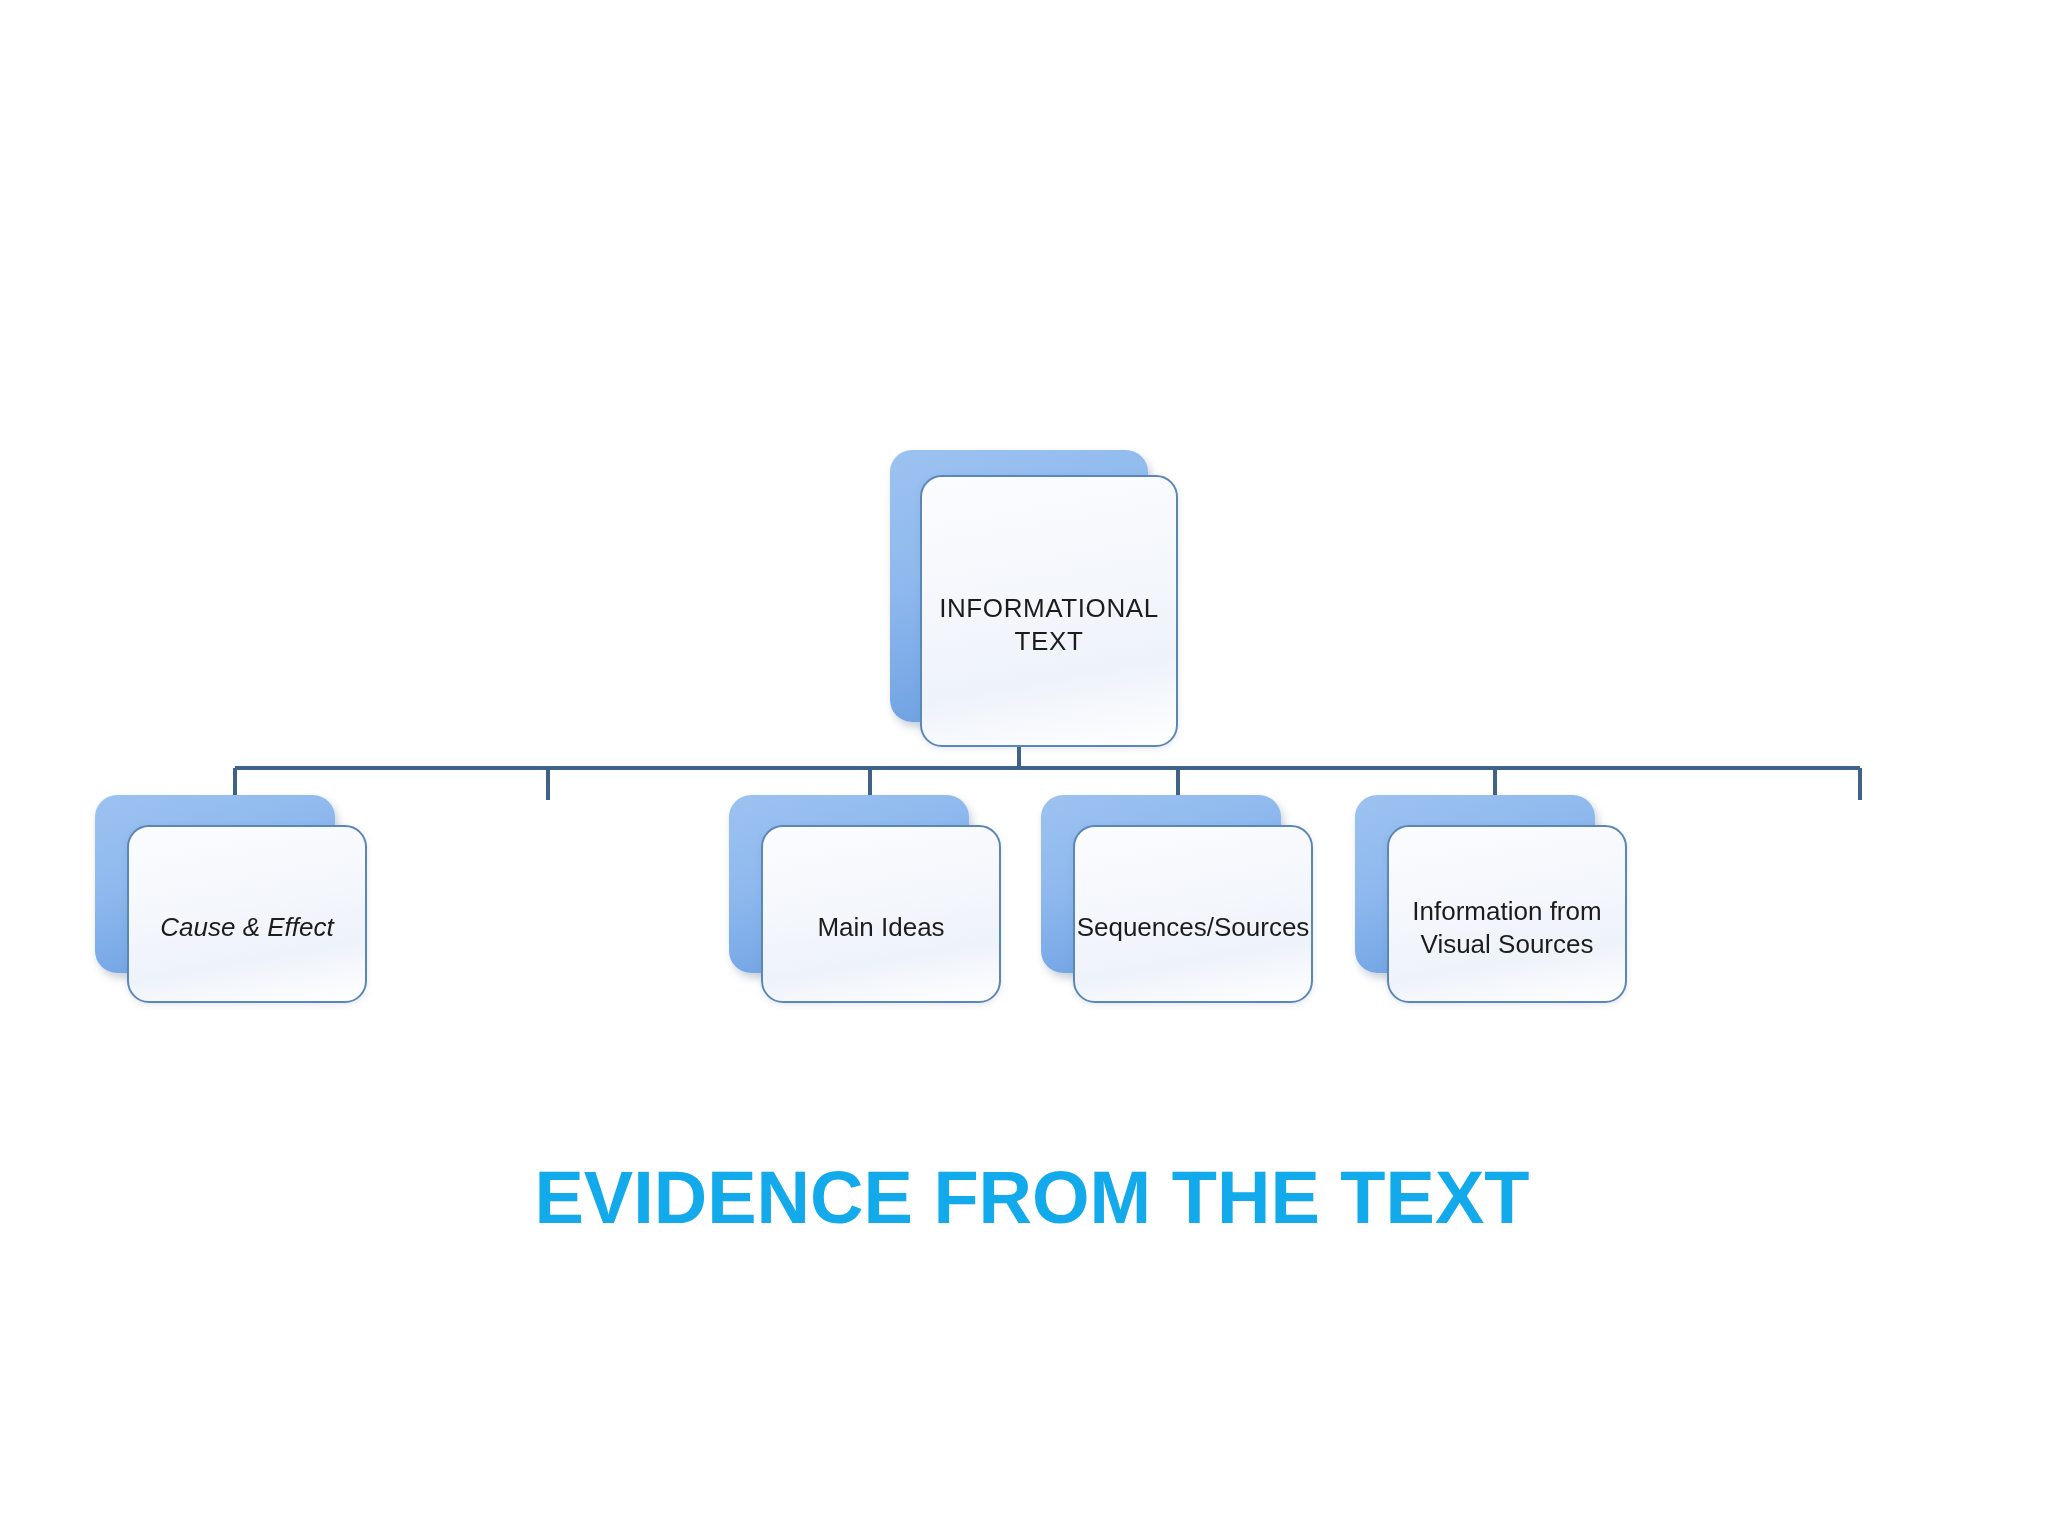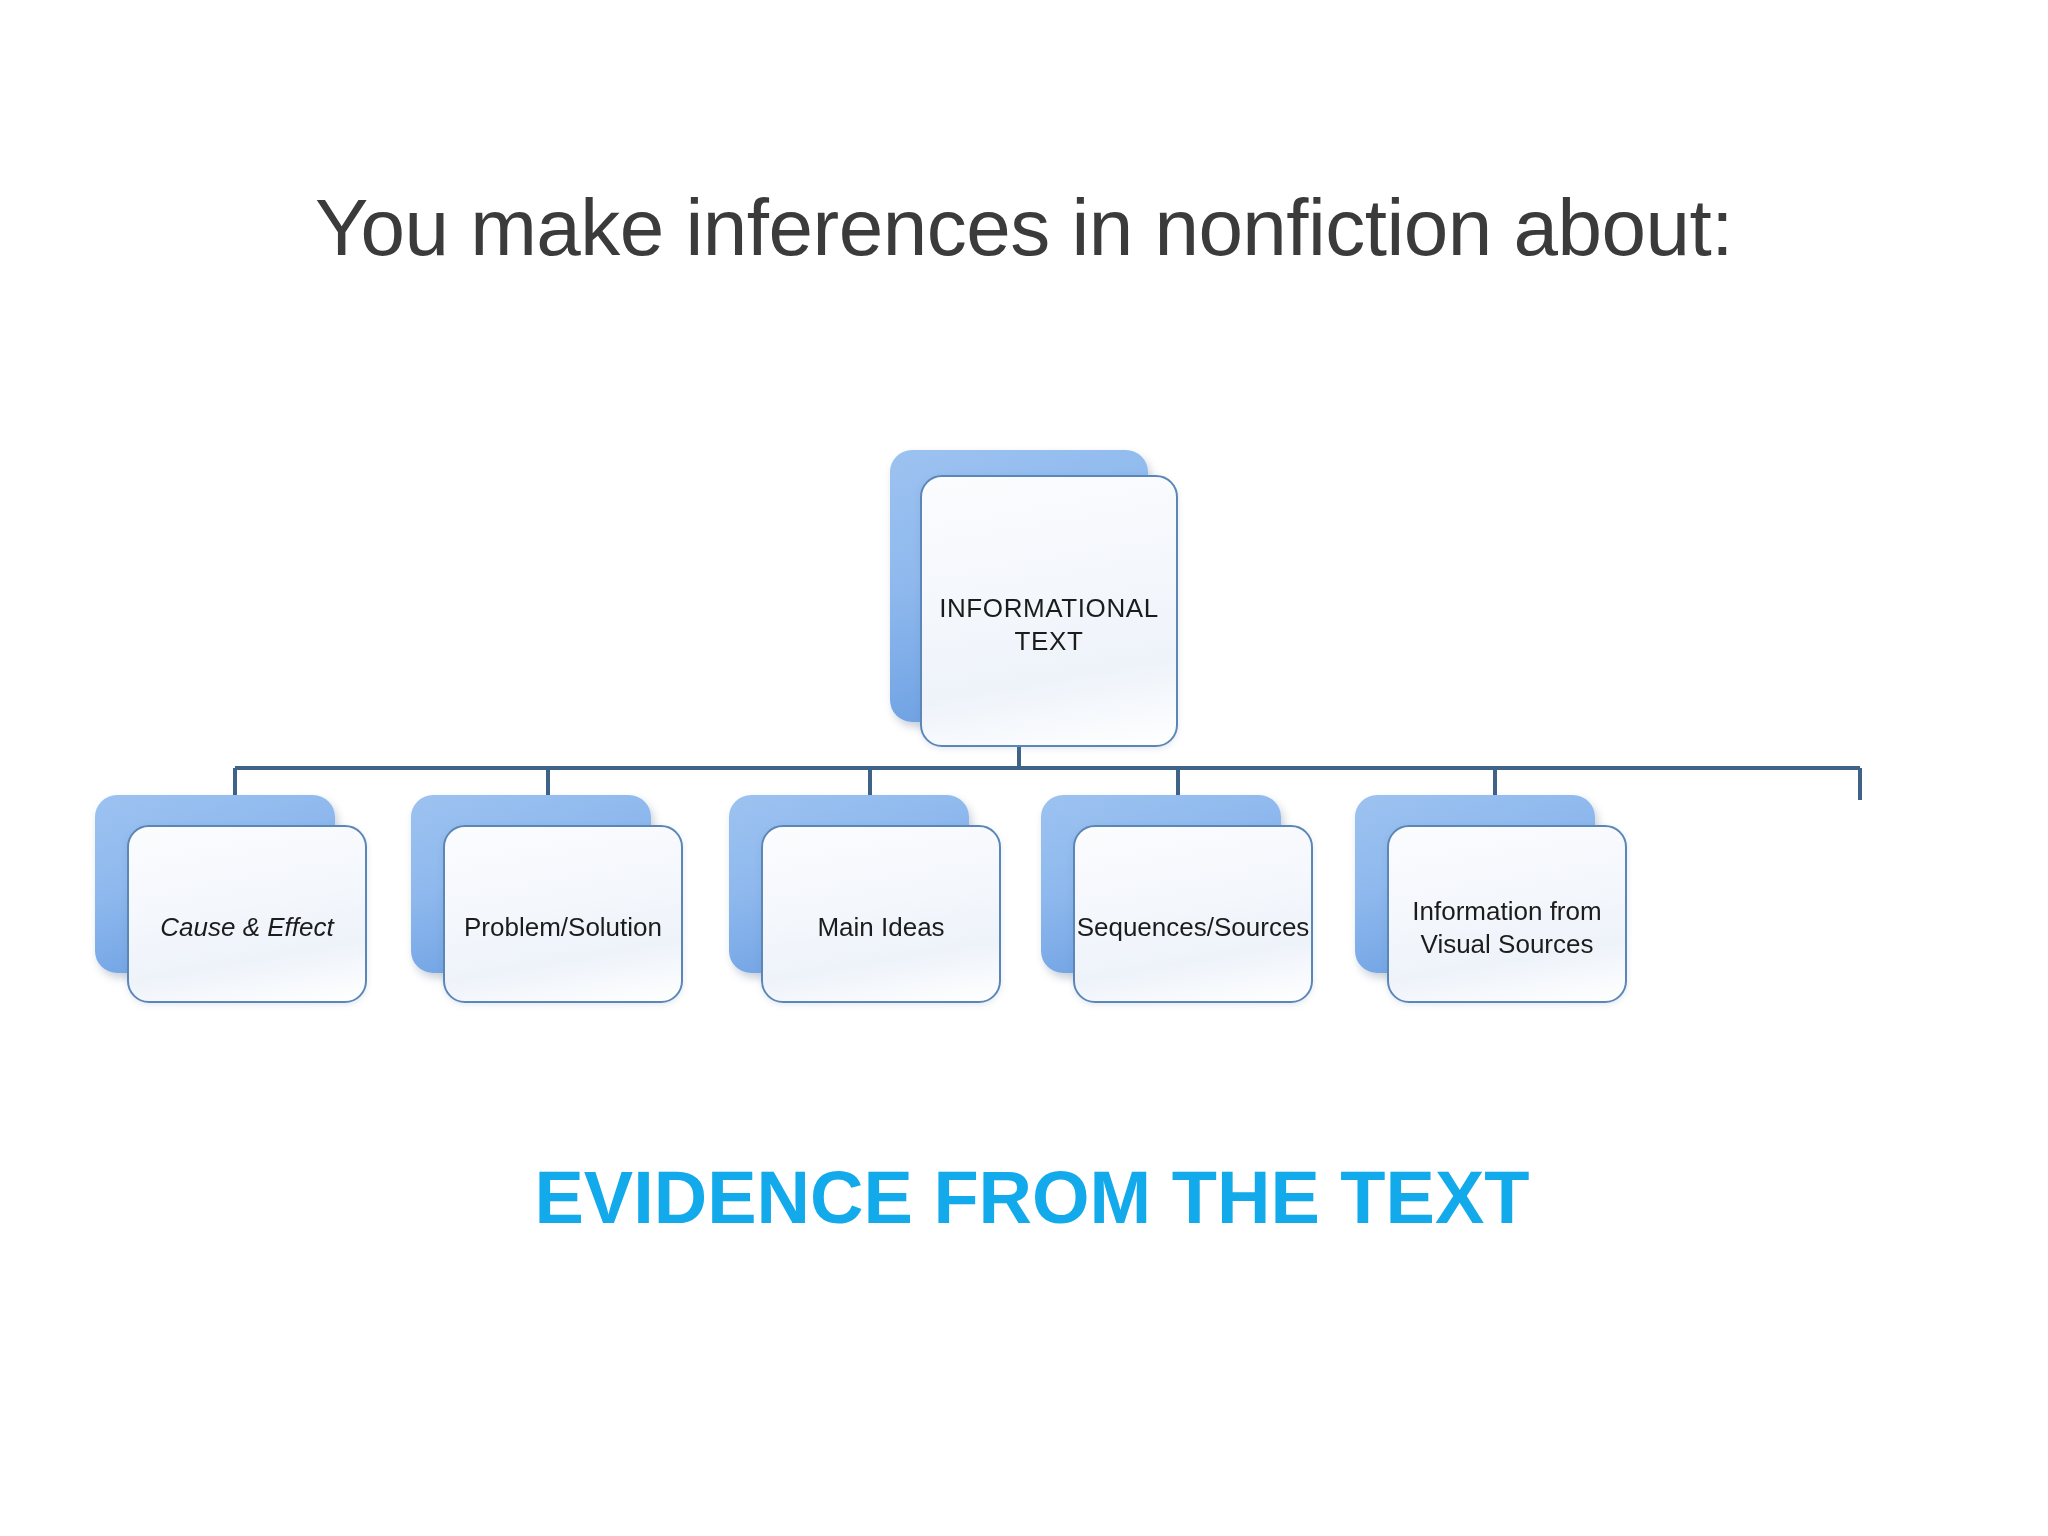--- a/index.html
+++ b/index.html
@@ -113,21 +113,20 @@
     color: #12aaeb;
     letter-spacing: 0px;
     white-space: nowrap;
   }
 </style>
 </head>
 <body>
 
 <div id="slide">
 
-  <div class="slide-title">You make inferences in nonfiction about:</div>
 
   <div class="diagram">
 
     <svg class="connectors" viewBox="0 0 2048 1536" width="2048" height="1536">
 
       <line x1="1019" y1="722" x2="1019" y2="768" stroke="#3f6287" stroke-width="4"></line>
 
       <line x1="235" y1="768" x2="1860" y2="768" stroke="#3f6287" stroke-width="4"></line>
 
       <line x1="235" y1="768" x2="235" y2="800" stroke="#3f6287" stroke-width="4"></line>
@@ -148,26 +147,20 @@
       </div>
     </div>
 
     <div class="node child" style="left:95px;font-style:italic;">
       <div class="back"></div>
       <div class="face">
         <div class="label">Cause &amp; Effect</div>
       </div>
     </div>
 
-    <div class="node child" style="left:411px;">
-      <div class="back"></div>
-      <div class="face">
-        <div class="label">Problem/Solution</div>
-      </div>
-    </div>
 
     <div class="node child" style="left:729px;">
       <div class="back"></div>
       <div class="face">
         <div class="label">Main Ideas</div>
       </div>
     </div>
 
     <div class="node child" style="left:1041px;">
       <div class="back"></div>

